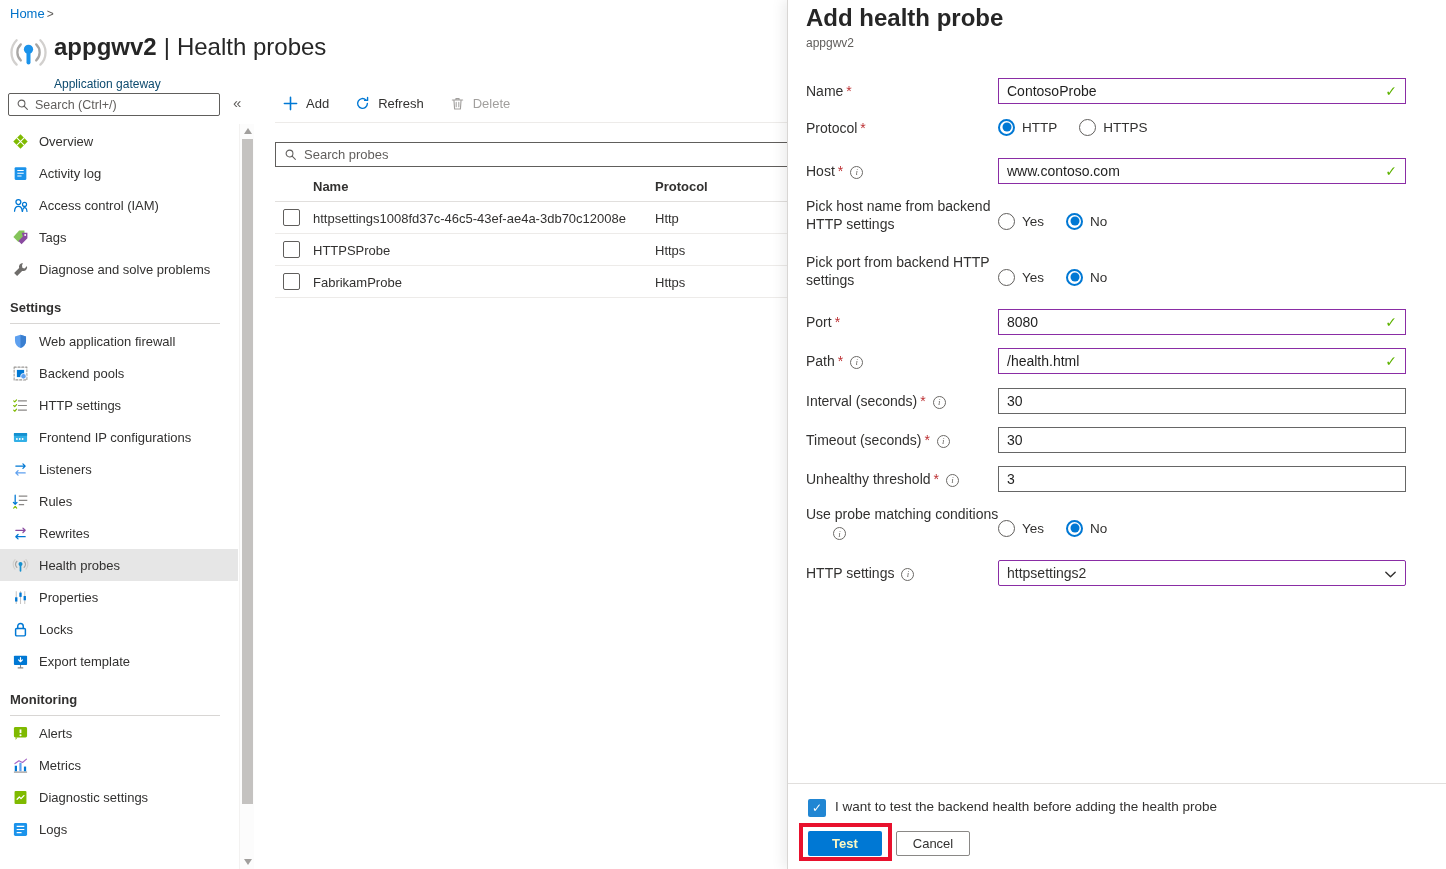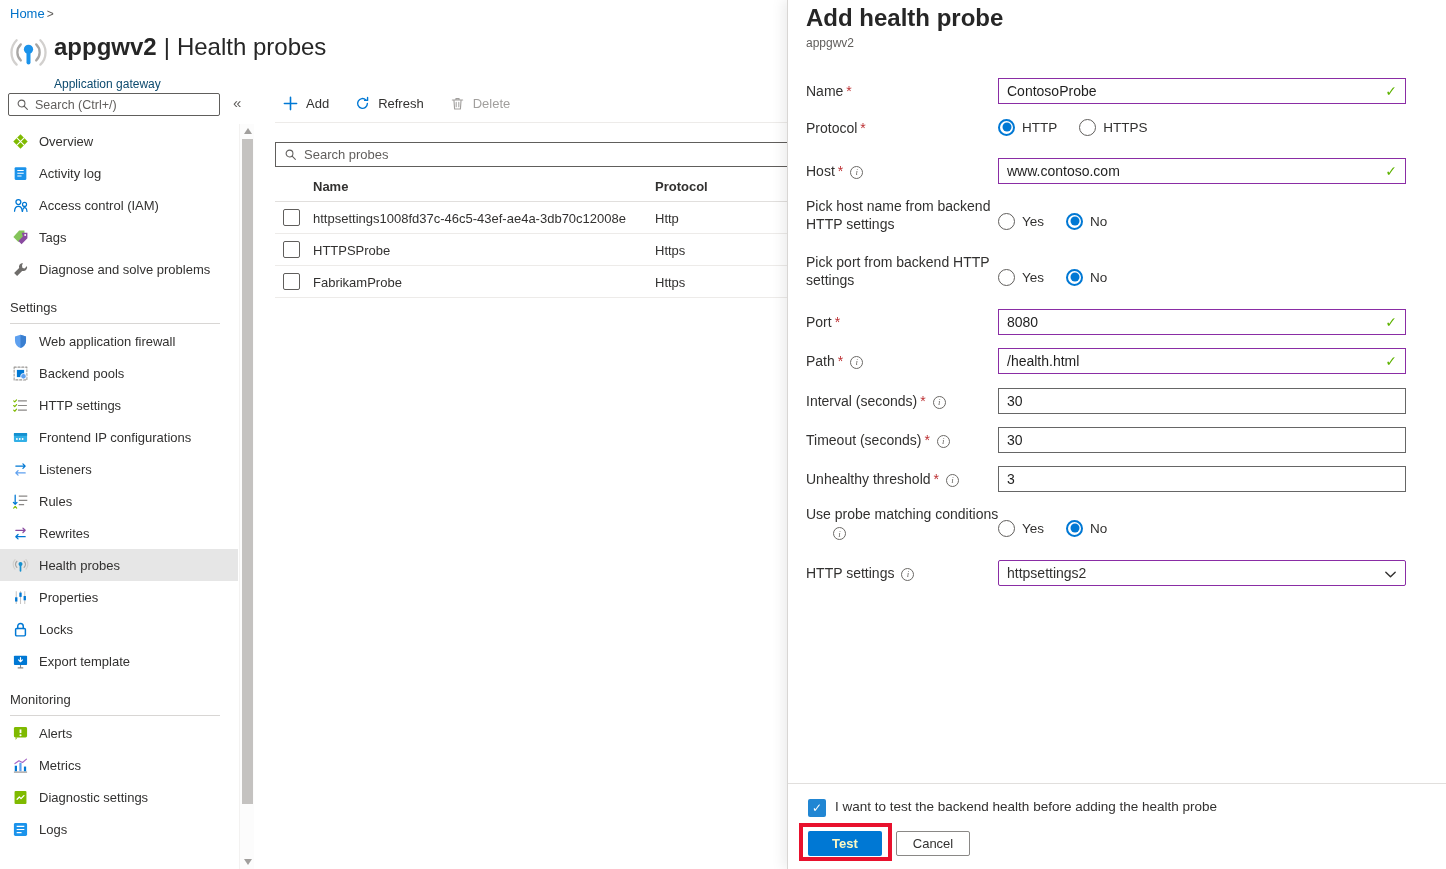--- a/index.html
+++ b/index.html
@@ -27,21 +27,21 @@
   .sidebar-search svg { width:13px; height:13px; flex:none; }
   .sidebar-search input { border:none; outline:none; flex:1; font-size:12.5px; font-family:inherit; color:#323130; background:transparent; }
   .sidebar-search input::placeholder { color:#605e5c; }
   .collapse-btn { position:absolute; left:233px; top:94px; font-size:15px; color:#605e5c; cursor:pointer; }
   #sidebar-nav { position:absolute; top:125px; left:0; width:238px; }
   .nav-item { height:32px; display:flex; align-items:center; gap:10px; padding-left:12px; font-size:13px; cursor:pointer; }
   .nav-item.selected { background:#e6e6e6; }
   .nav-ico { width:17px; height:17px; display:inline-flex; flex:none; }
   .nav-ico svg { width:17px; height:17px; }
   .nav-label { white-space:nowrap; }
-  .nav-header { margin:9px 18px 1px 10px; padding:6px 0 8px 0; border-bottom:1px solid #d8d6d4; font-weight:400; font-size:13px; color:#323130; }
+  .nav-header { margin:9px 18px 1px 10px; padding:6px 0 8px 0; border-bottom:1px solid #d8d6d4; font-weight:700; font-size:13px; color:#323130; }
   .vscroll { position:absolute; left:239px; top:124px; width:15px; height:745px; background:#fcfcfc; border-left:1px solid #f3f2f1; }
   .sb-arrow { position:absolute; left:0; width:15px; height:14px; display:flex; align-items:center; justify-content:center; cursor:pointer; }
   .sb-up { top:0; } .sb-down { bottom:0; }
   .tri-up { width:0; height:0; border-left:4px solid transparent; border-right:4px solid transparent; border-bottom:6px solid #a19f9d; }
   .tri-down { width:0; height:0; border-left:4px solid transparent; border-right:4px solid transparent; border-top:6px solid #a19f9d; }
   .vthumb { position:absolute; left:2px; top:15px; width:11px; height:calc(100% - 80px); background:#c4c2c0; cursor:pointer; }
 
   
   .main { position:absolute; left:275px; top:0; width:513px; height:869px; }
   .toolbar { position:absolute; top:90px; left:8px; display:flex; gap:26px; align-items:center; font-size:13px; height:26px; }

